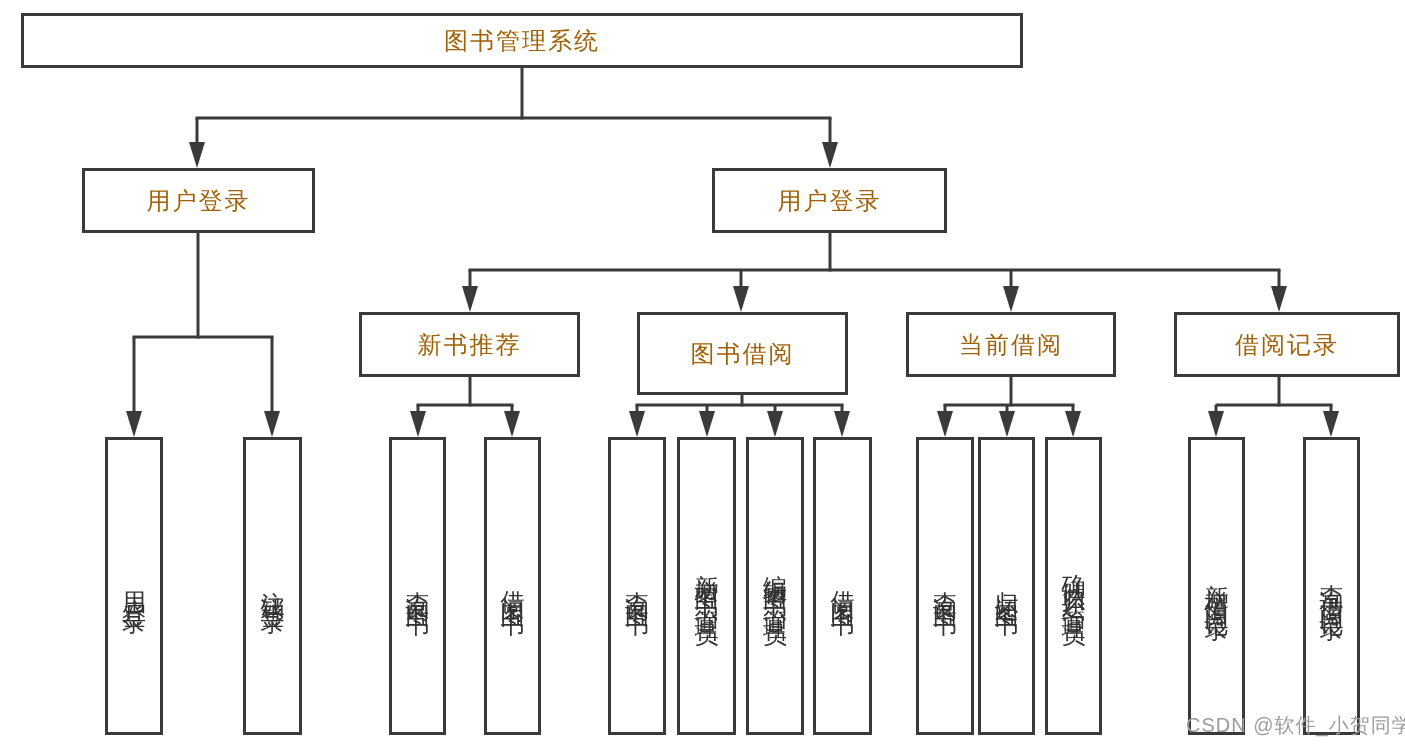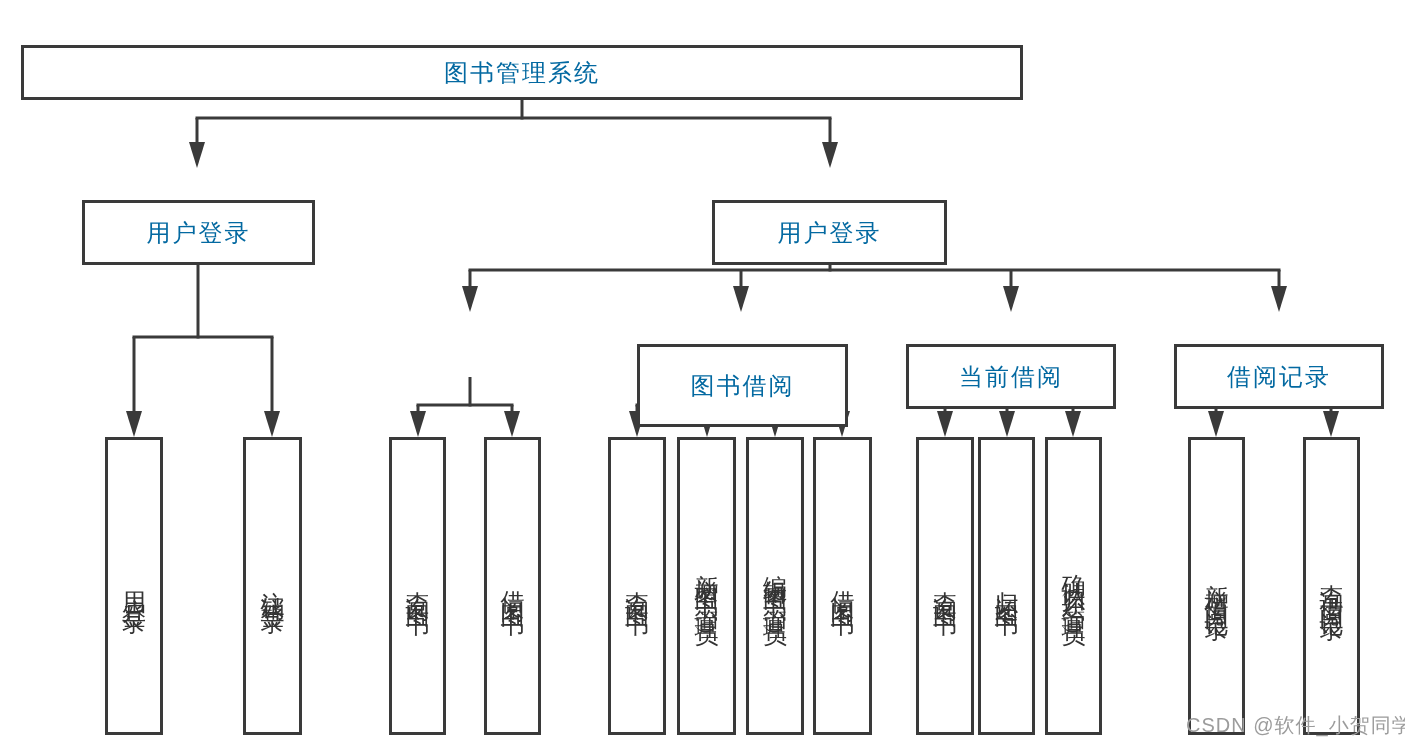--- a/index.html
+++ b/index.html
@@ -3,23 +3,23 @@
 <meta charset="utf-8">
 <style>
   html,body{margin:0;padding:0;background:#fff;}
   .stage{
     position:relative;width:1405px;height:747px;background:#fff;overflow:hidden;
     font-family:"Liberation Sans","DejaVu Sans",sans-serif;
   }
   .wires{position:absolute;left:0;top:0;pointer-events:none;}
   .hbox{
     position:absolute;box-sizing:border-box;background:#fff;
-    border:3px solid #3a3a3a;color:#0369a1;
+    border:3px solid #3a3a3a;color:#a16207;
     display:flex;align-items:center;justify-content:center;
-    font-size:24px;letter-spacing:2px;white-space:nowrap;margin-top:32px;
+    font-size:24px;letter-spacing:2px;white-space:nowrap;
   }
   .vbox{
     position:absolute;box-sizing:border-box;background:#fff;
     border:3px solid #3a3a3a;color:#333;
     top:437px;height:298px;
     writing-mode:vertical-rl;text-orientation:mixed;
     display:flex;align-items:center;justify-content:center;
     font-size:24px;letter-spacing:7px;line-height:1;
   }
   .watermark{
@@ -96,23 +96,24 @@
       <polygon points="1208,411 1224,411 1216,437"></polygon>
       <polygon points="1323,411 1339,411 1331,437"></polygon>
     </g>
   </svg>
 
   <div class="hbox" style="left:21px;top:13px;width:1002px;height:55px">图书管理系统</div>
 
   <div class="hbox" style="left:82px;top:168px;width:233px;height:65px">用户登录</div>
   <div class="hbox" style="left:712px;top:168px;width:235px;height:65px">用户登录</div>
 
+  <div class="hbox" style="left:359px;top:312px;width:221px;height:65px">新书推荐</div>
   <div class="hbox" style="left:637px;top:312px;width:211px;height:83px">图书借阅</div>
   <div class="hbox" style="left:906px;top:312px;width:210px;height:65px">当前借阅</div>
-  <div class="hbox" style="left:1174px;top:312px;width:210px;height:65px">借阅记录</div>
+  <div class="hbox" style="left:1174px;top:312px;width:226px;height:65px">借阅记录</div>
 
   <div class="vbox" style="left:105px;width:58px">用户登录</div>
   <div class="vbox" style="left:243px;width:59px">注销登录</div>
 
   <div class="vbox" style="left:389px;width:57px">查询图书</div>
   <div class="vbox" style="left:484px;width:57px">借阅图书</div>
 
   <div class="vbox" style="left:608px;width:58px">查询图书</div>
   <div class="vbox" style="left:677px;width:59px">新增图书（管理员）</div>
   <div class="vbox" style="left:746px;width:58px">编辑图书（管理员）</div>

